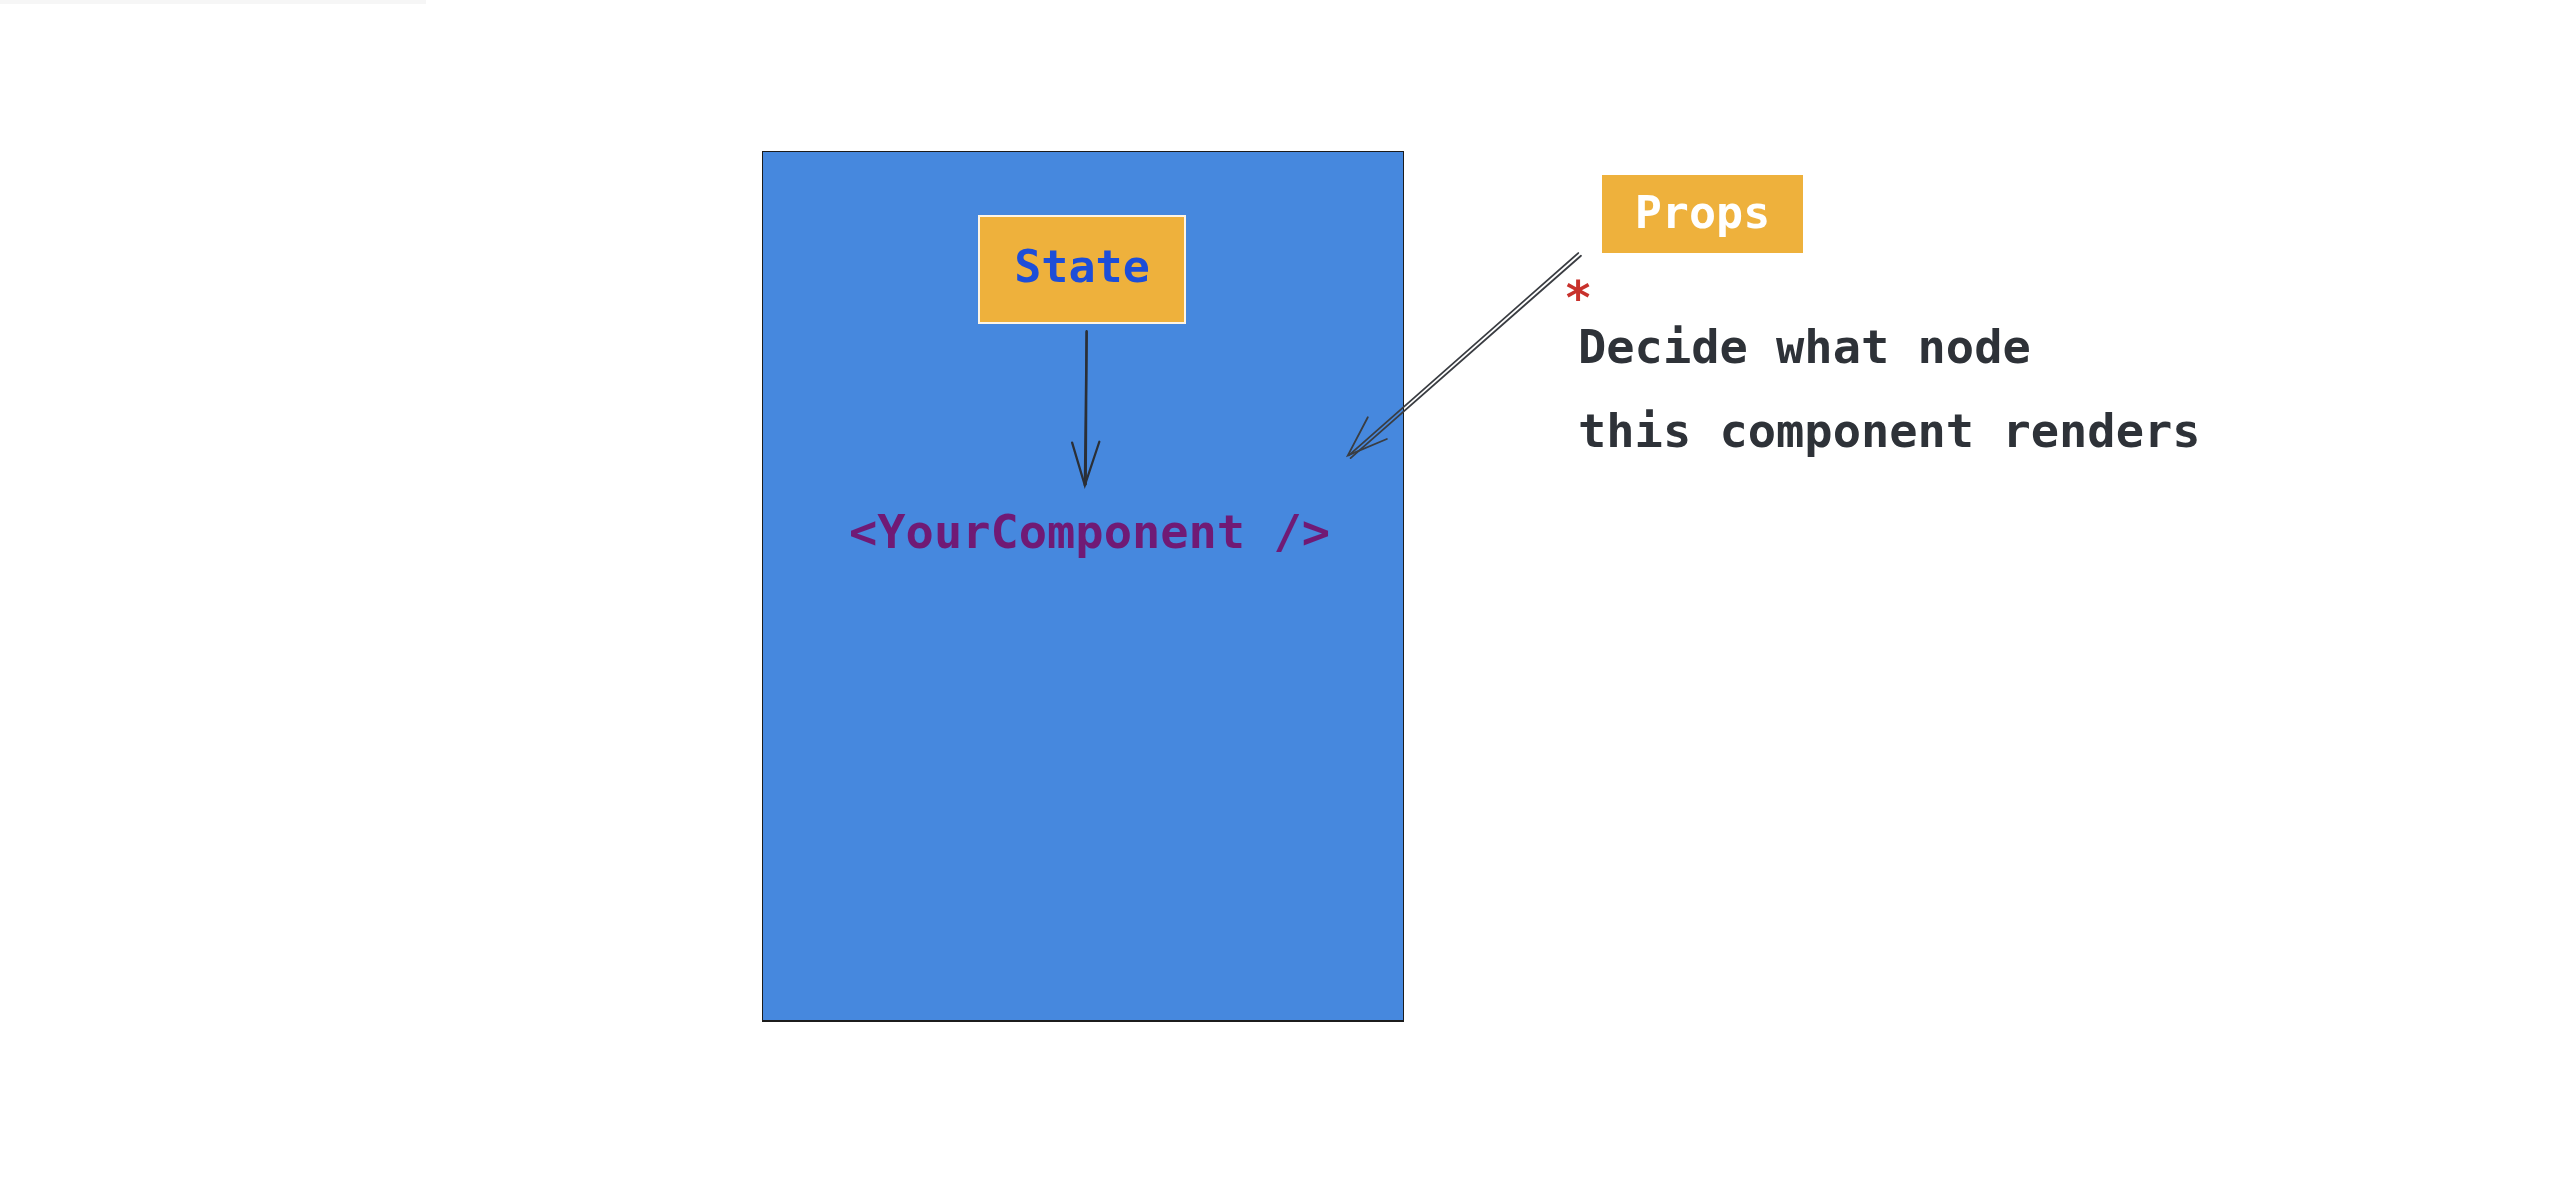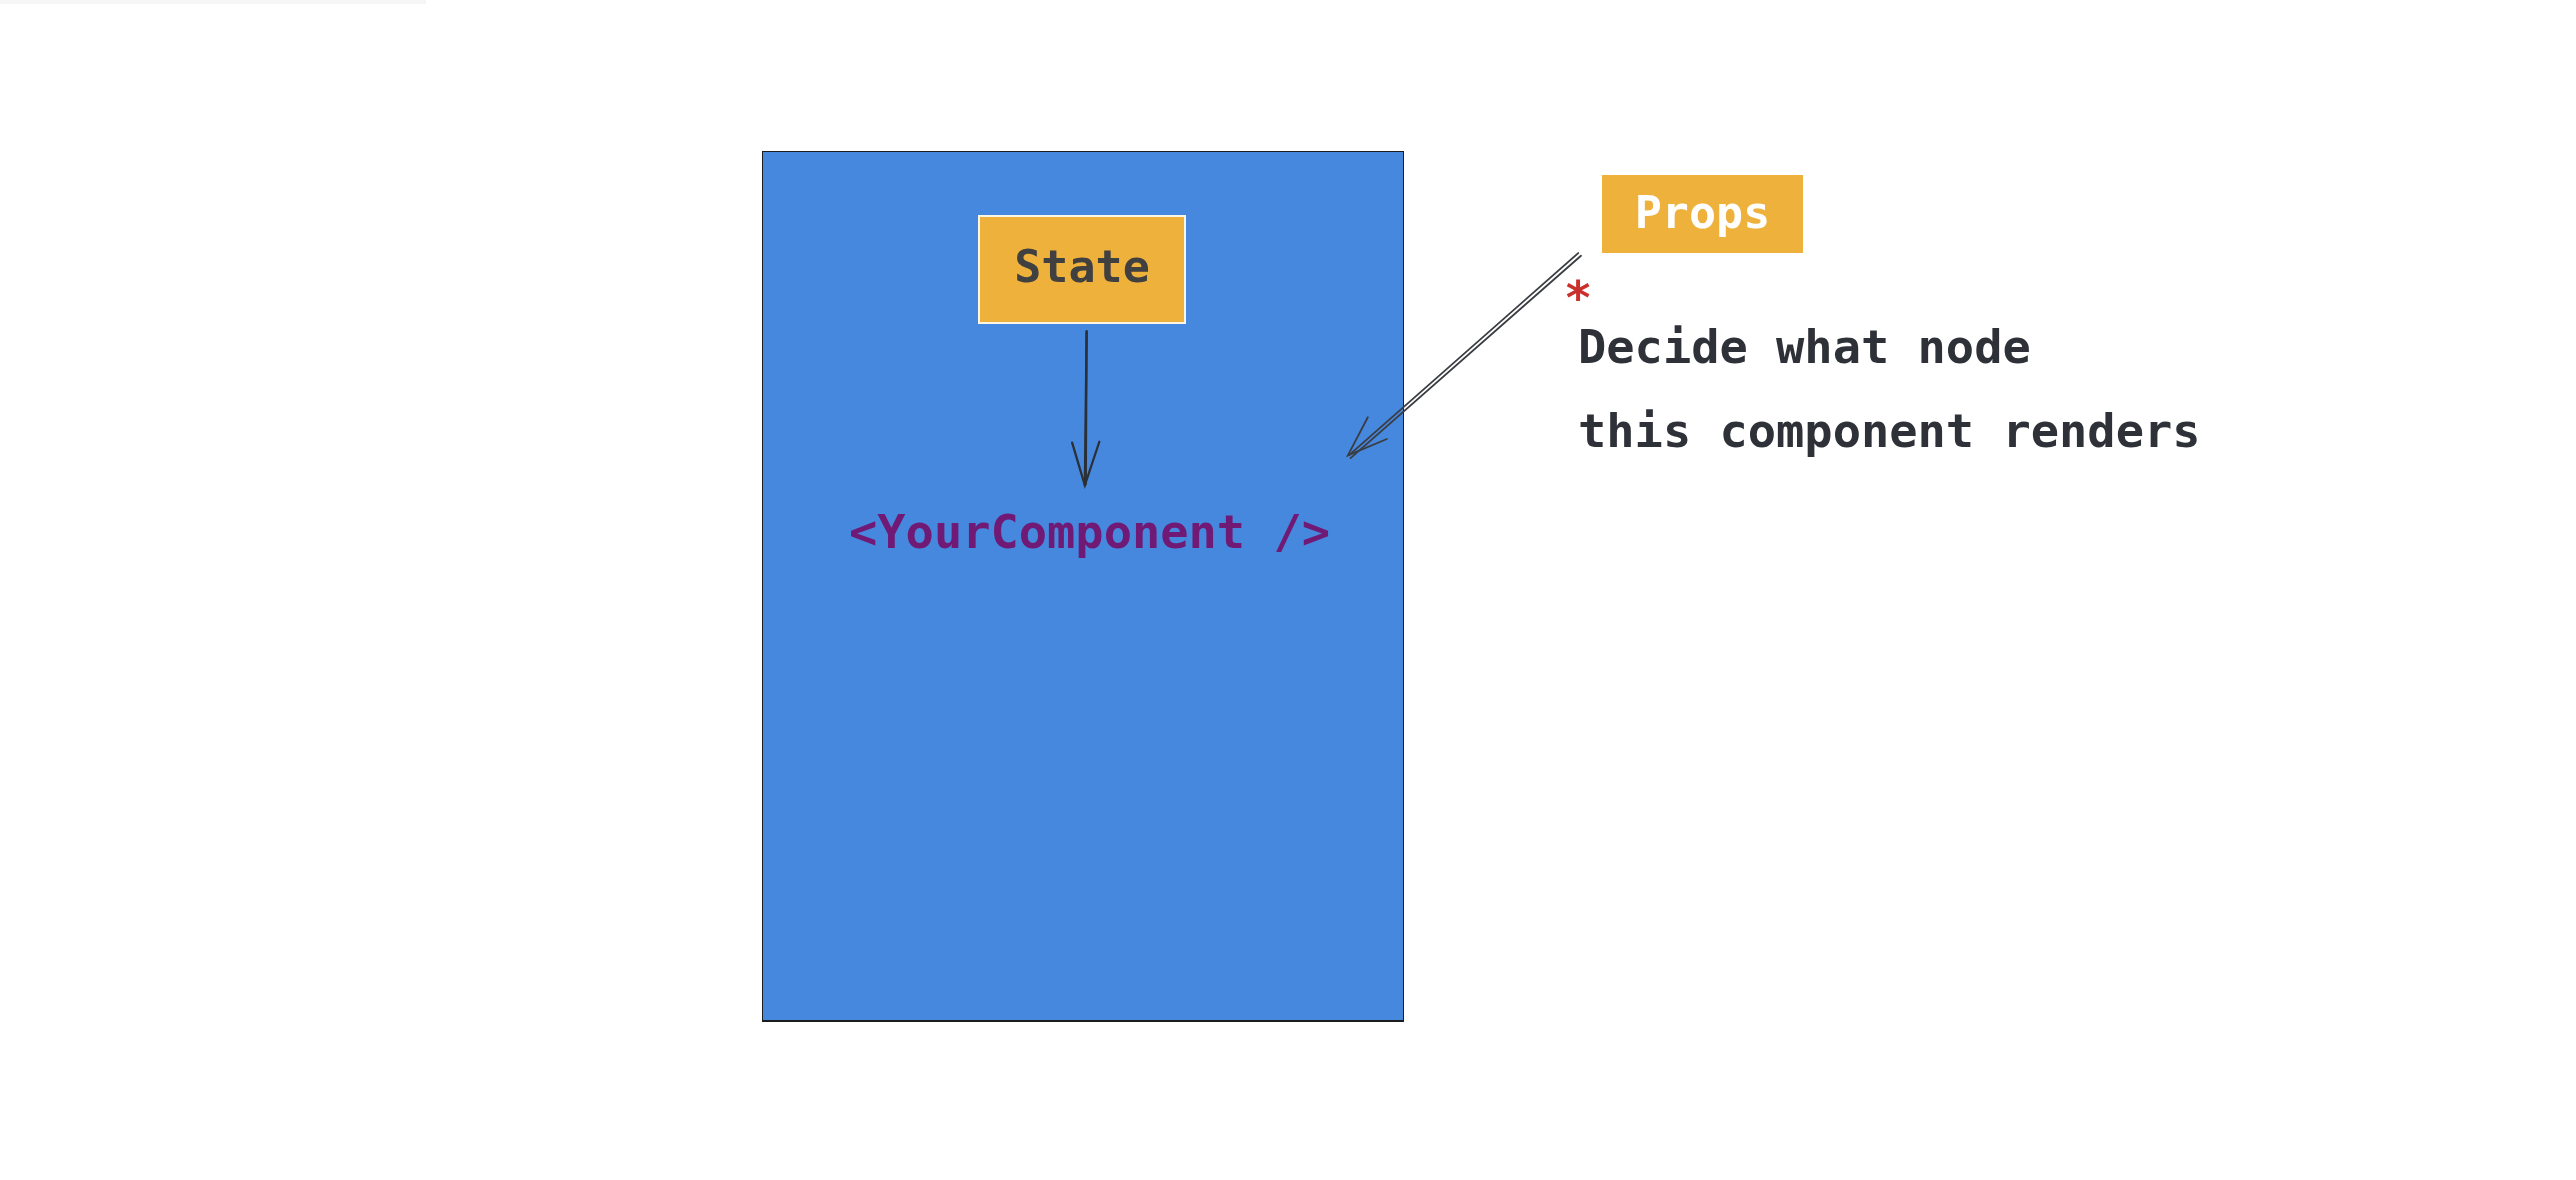--- a/index.html
+++ b/index.html
@@ -34,21 +34,21 @@
       left: 978px; top: 215px;
       width: 208px; height: 109px;
       background: #eeb13c;
       border: 2.7px solid #fdf5e6;
       box-sizing: border-box;
       display: flex;
       align-items: center;
       justify-content: center;
     }
     .state-label {
-      color: #404040;
+      color: #1d4ed8;
       font-size: 45px;
       font-weight: bold;
       margin-top: -5.4px;
     }
     .component-label {
       position: absolute;
       left: 849px; top: 504px;
       color: #701a75;
       font-size: 47px;
       font-weight: bold;

